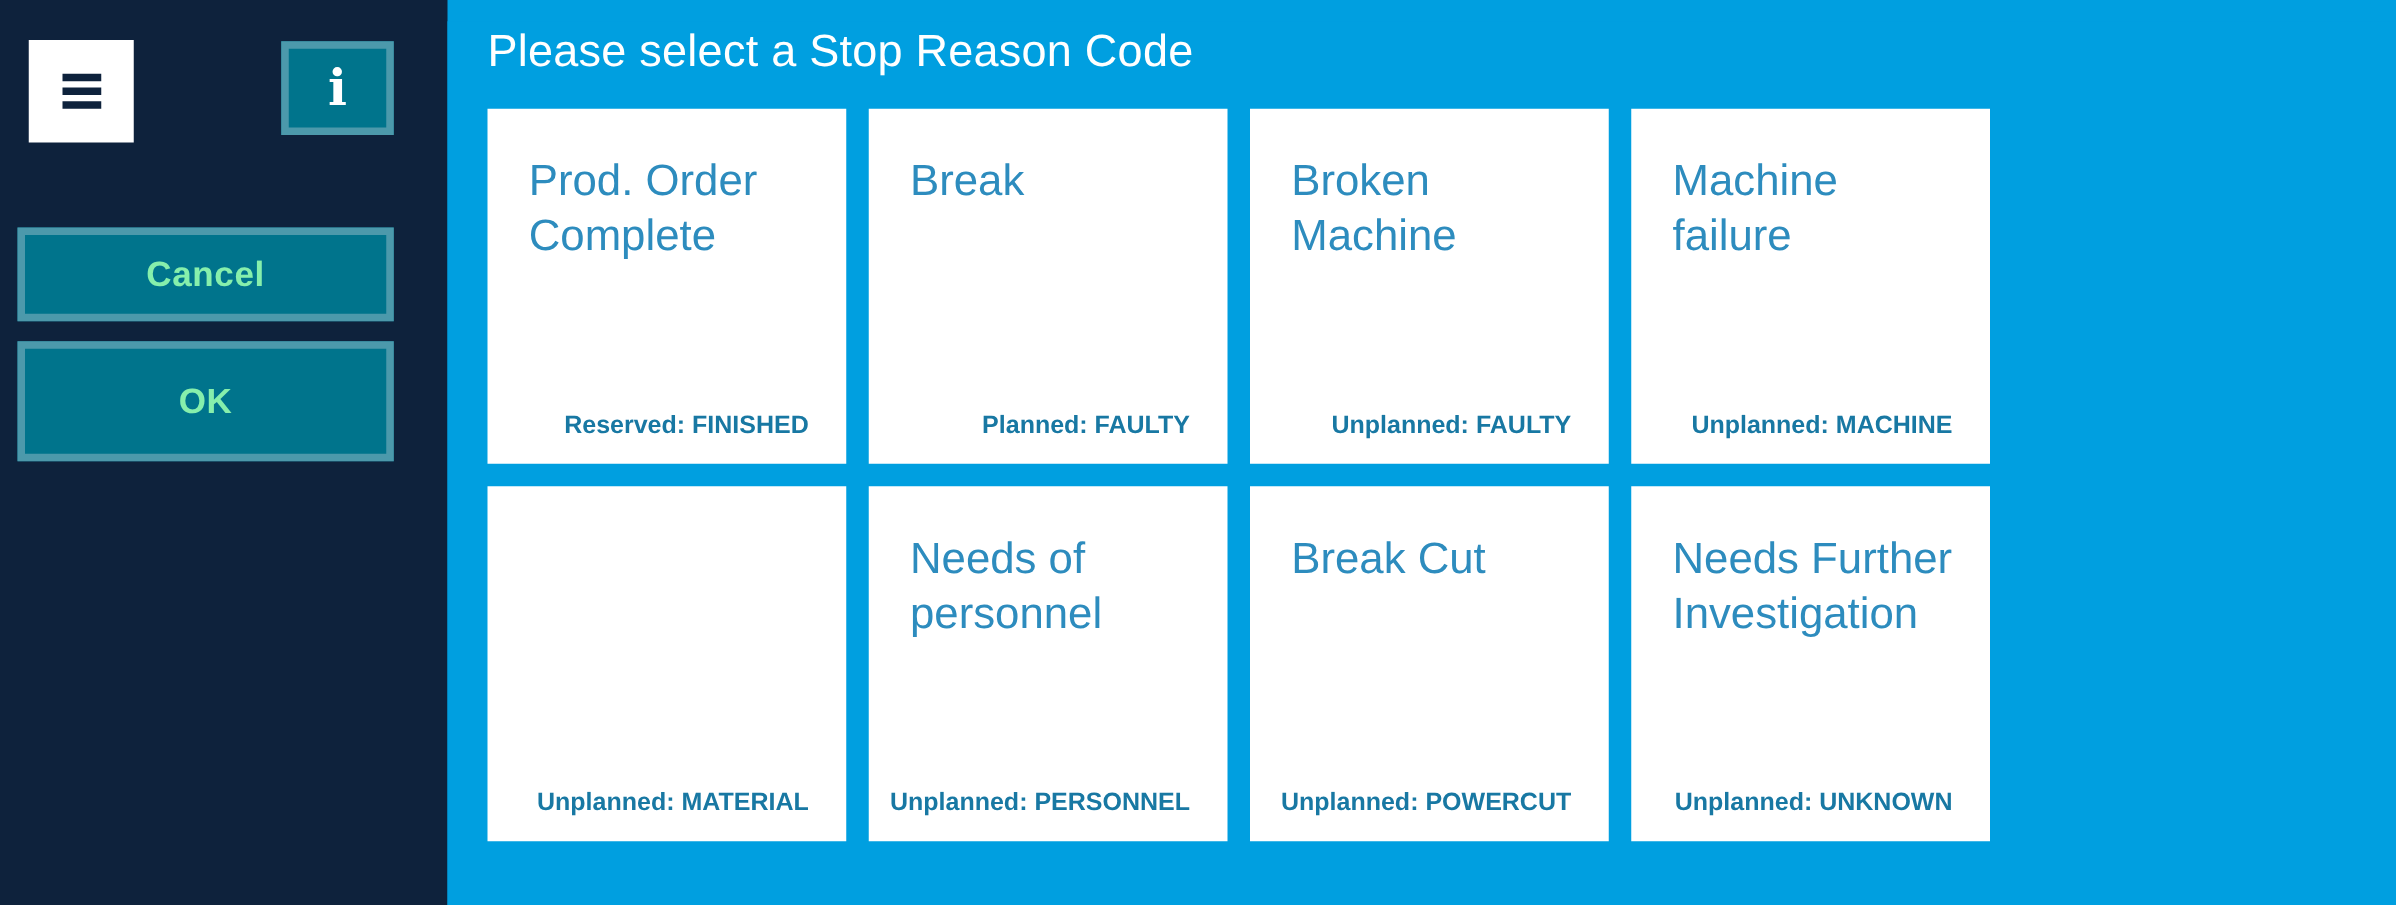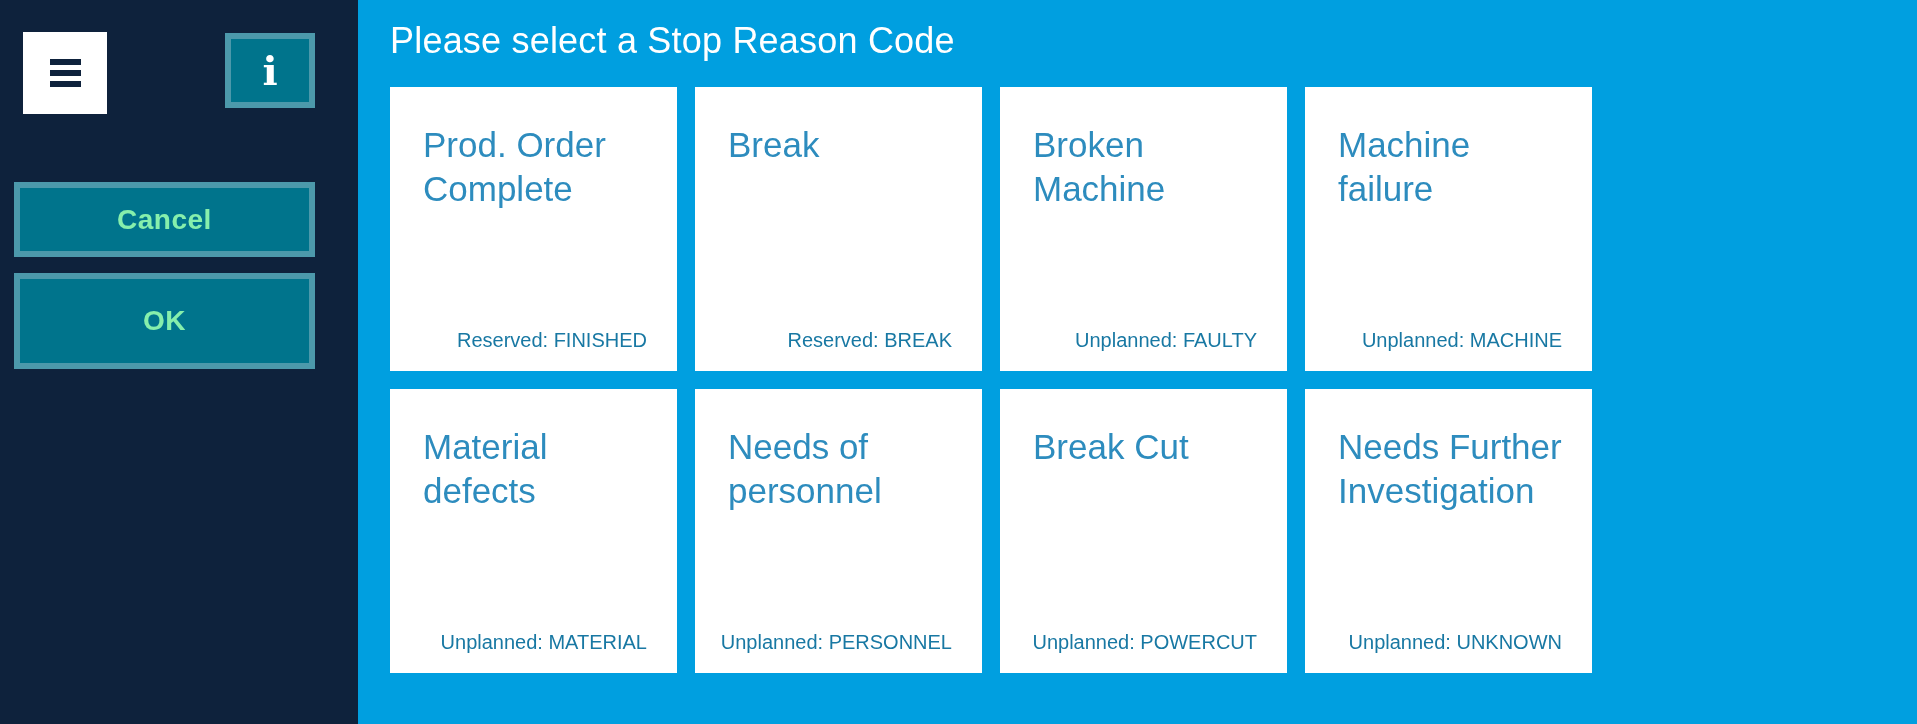--- a/index.html
+++ b/index.html
@@ -31,21 +31,21 @@
 
   
   .main{position:absolute;left:358px;top:17px;width:1559px;height:724px;background:var(--main-blue);}
   .page-title{position:absolute;left:32px;top:3px;color:#ffffff;font-size:36px;font-weight:300;
     letter-spacing:.2px;white-space:nowrap;}
   .grid{position:absolute;left:32px;top:70px;width:1475px;display:flex;flex-wrap:wrap;
     column-gap:6px;row-gap:7px;align-content:flex-start;gap:18px;}
   .card{position:relative;width:287px;height:284px;background:var(--card-white);cursor:pointer;}
   .card-title{padding:36px 18px 0 33px;font-size:35px;line-height:44px;font-weight:300;
     color:var(--card-title-blue);}
-  .card-code{position:absolute;right:30px;bottom:19px;font-size:20px;font-weight:normal;
+  .card-code{position:absolute;right:30px;bottom:19px;font-size:20px;font-weight:bold;
     color:var(--card-code-blue);white-space:nowrap;}
 </style>
 </head>
 <body>
 
 <div class="sidebar">
   <div class="hamburger-btn">
     <span class="hamburger-bar"></span>
     <span class="hamburger-bar"></span>
     <span class="hamburger-bar"></span>
@@ -68,35 +68,34 @@
   <div class="page-title">Please select a Stop Reason Code</div>
   <div class="grid">
   <div class="card">
     <div class="card-title">Prod. Order Complete</div>
     <div class="card-code">Reserved: FINISHED</div>
   </div>
 
 
   <div class="card">
     <div class="card-title">Break</div>
-    <div class="card-code">Reserved: BREAK</div>
+    <div class="card-code">Planned: FAULTY</div>
   </div>
 
   <div class="card">
     <div class="card-title">Broken Machine</div>
     <div class="card-code">Unplanned: FAULTY</div>
   </div>
 
   <div class="card">
     <div class="card-title">Machine failure</div>
     <div class="card-code">Unplanned: MACHINE</div>
   </div>
 
   <div class="card">
-    <div class="card-title">Material defects</div>
     <div class="card-code">Unplanned: MATERIAL</div>
   </div>
 
   <div class="card">
     <div class="card-title">Needs of personnel</div>
     <div class="card-code">Unplanned: PERSONNEL</div>
   </div>
 
   <div class="card">
     <div class="card-title">Break Cut</div>

